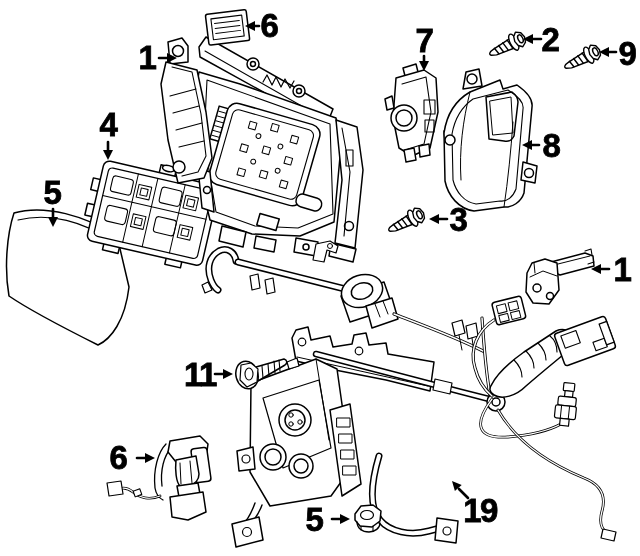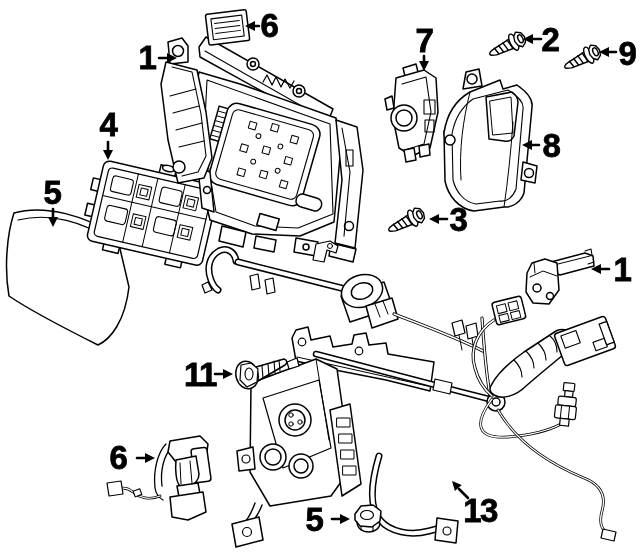--- a/index.html
+++ b/index.html
@@ -330,19 +330,19 @@
 
 <div class="callout" style="left:147px;top:57px">1</div>
 <div class="callout" style="left:550px;top:39px">2</div>
 <div class="callout" style="left:458px;top:219px">3</div>
 <div class="callout" style="left:108px;top:124px">4</div>
 <div class="callout" style="left:52px;top:192px">5</div>
 <div class="callout" style="left:269px;top:25px">6</div>
 <div class="callout" style="left:424px;top:40px">7</div>
 <div class="callout" style="left:551px;top:145px">8</div>
 <div class="callout" style="left:627px;top:53px">9</div>
-<div class="callout" style="left:480px;top:510px">13</div>
+<div class="callout" style="left:480px;top:510px">19</div>
 <div class="callout" style="left:200px;top:374px">11</div>
 <div class="callout" style="left:314px;top:519px">5</div>
 <div class="callout" style="left:622px;top:269px">1</div>
 <div class="callout" style="left:118px;top:457px">6</div>
 
 </div>
 
 </body></html>

